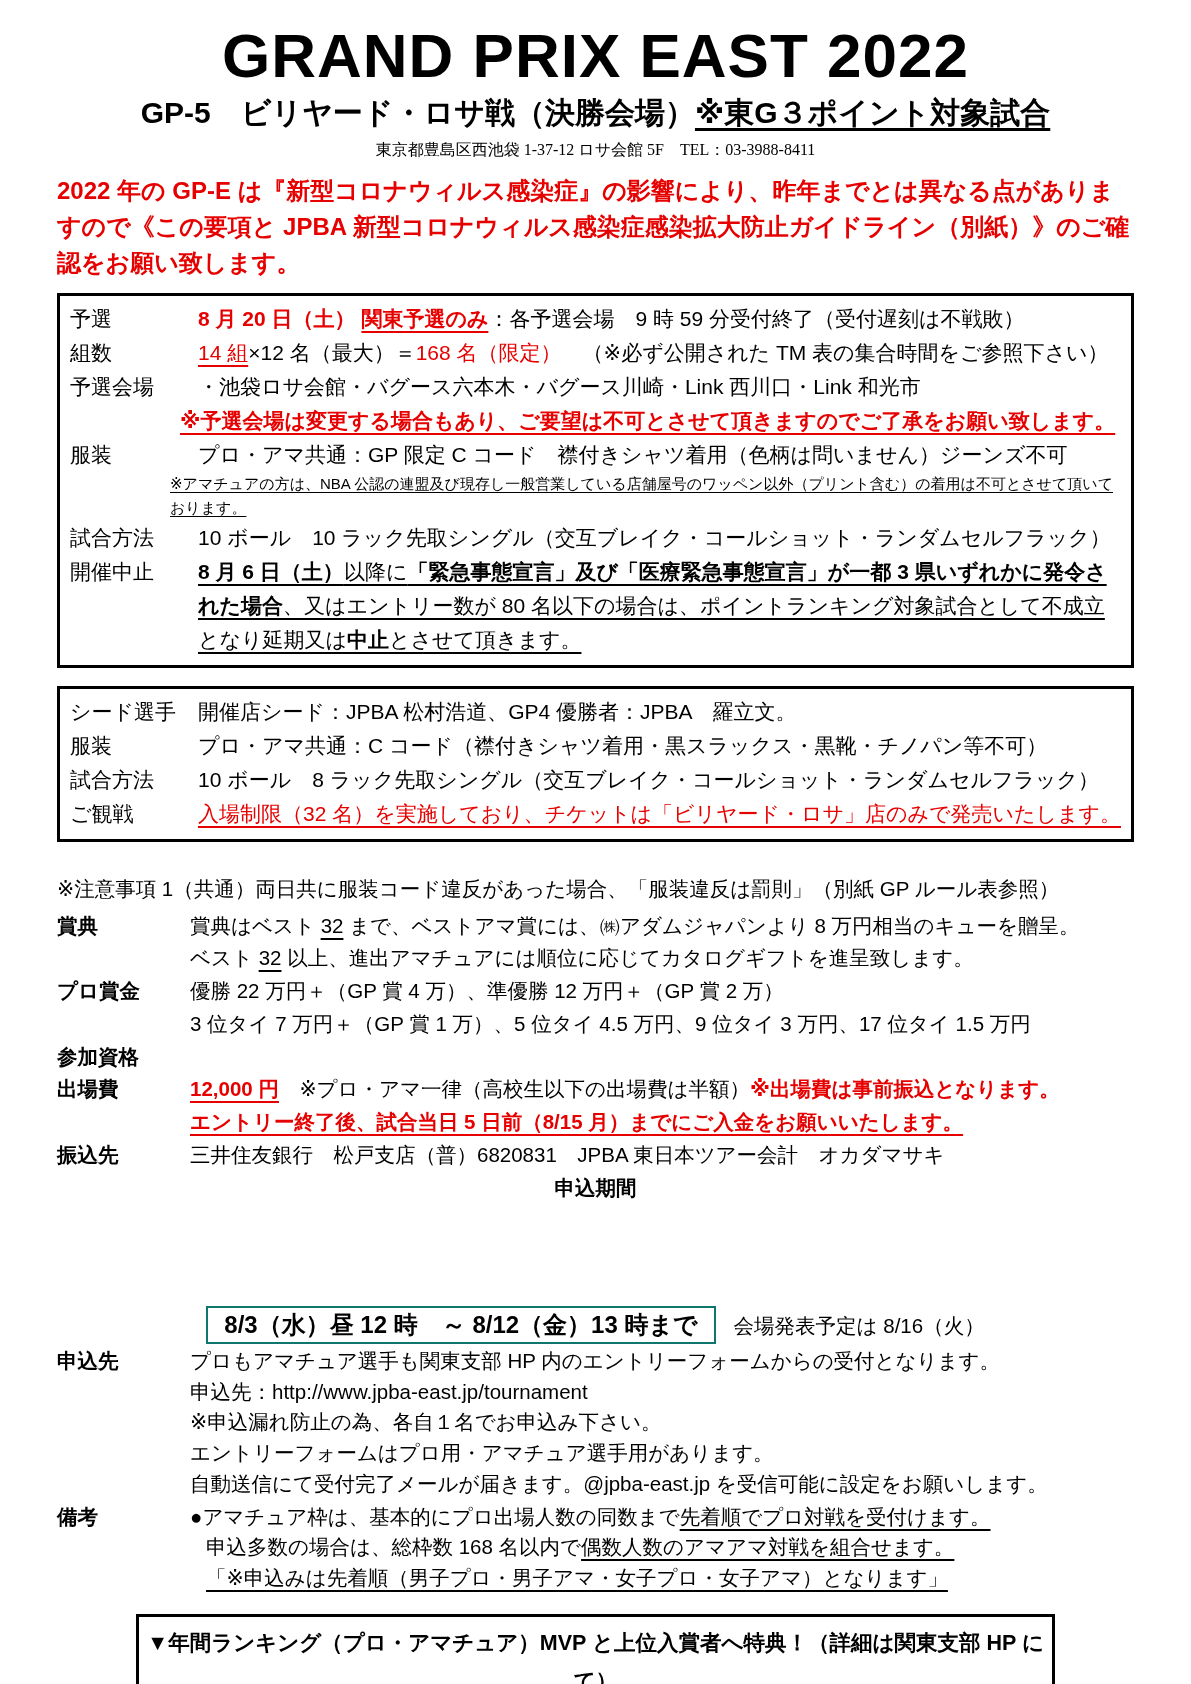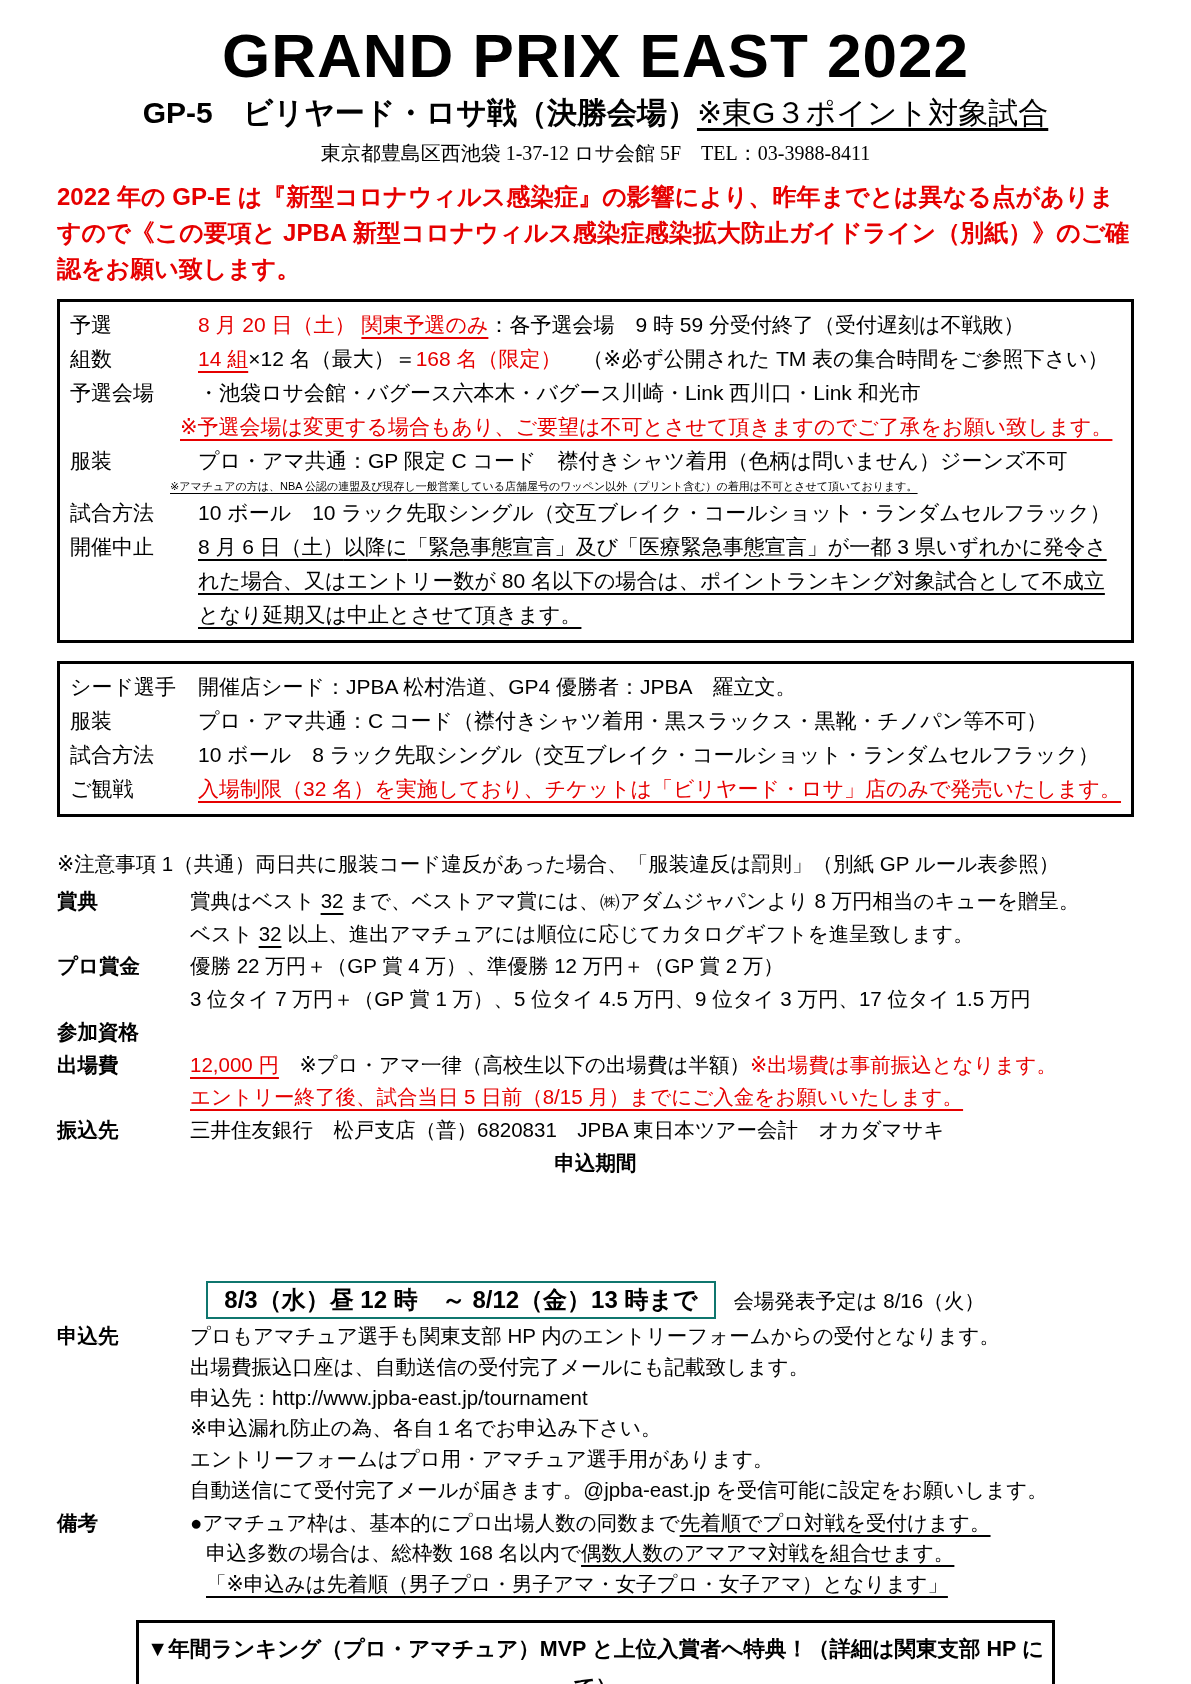--- a/index.html
+++ b/index.html
@@ -11,35 +11,35 @@
     padding:16px 57px 30px 57px;
   }
   .title{
     text-align:center; font-size:62px; font-weight:900;
     letter-spacing:1px; margin:4px 0 2px 0;
     font-family:"Liberation Sans","DejaVu Sans",sans-serif;
   }
   .subtitle{ text-align:center; font-size:30px; font-weight:bold; margin:0 0 6px 0; }
   .subtitle .gp{ margin-right:30px; }
   .u{ text-decoration:underline; text-underline-offset:5px; }
-  .b{ font-weight:normal; }
+  .b{ font-weight:bold; }
   .red{ color:var(--red); }
   .address{
-    text-align:center; font-size:20px; margin:0 0 8px 0;
+    text-align:center; font-size:16px; margin:0 0 8px 0;
     font-family:"Liberation Serif","DejaVu Serif",serif;
   }
   .covid{ color:var(--red); font-weight:bold; font-size:24px; line-height:1.5; margin:12px 0 12px 0; }
 
   .box{ border:3px solid #000; padding:6px 10px 8px 10px; font-size:21px; line-height:1.62; }
   .box2{ margin-top:18px; }
   .row{ display:flex; }
   .label{ flex:0 0 128px; font-weight:normal; }
   .content{ flex:1; }
   .note-center{ padding-left:110px; }
-  .small-note{ font-size:11px; padding-left:100px; text-decoration:underline; text-underline-offset:3px; }
+  .small-note{ font-size:15px; padding-left:100px; text-decoration:underline; text-underline-offset:3px; }
 
   .main{ margin-top:32px; font-size:20.5px; line-height:1.5; }
   .mrow{ display:flex; margin:2px 0; }
   .mlabel{ flex:0 0 133px; font-weight:bold; }
   .mcontent{ flex:1; }
   .note1{ margin:4px 0 6px 0; }
   .period-box{
     display:inline-block; border:2px solid #0f766e;
     font-weight:bold; font-size:24px; line-height:1.35;
     padding:1px 16px; margin-right:18px;
@@ -157,21 +157,20 @@
 
     <div class="mrow" style="align-items:center;flex-direction:column;">
       <span class="mlabel">申込期間</span>
       <span class="mcontent"><span class="period-box">8/3（水）昼 12 時　～ 8/12（金）13 時まで</span><span>会場発表予定は 8/16（火）</span></span>
     </div>
 
     <div class="mrow">
       <span class="mlabel">申込先</span>
       <span class="mcontent">
         <div>プロもアマチュア選手も関東支部 HP 内のエントリーフォームからの受付となります。</div>
-        <div>出場費振込口座は、自動送信の受付完了メールにも記載致します。</div>
         <div><span>申込先：</span><span class="link">http://www.jpba-east.jp/tournament</span></div>
         <div>※申込漏れ防止の為、各自１名でお申込み下さい。</div>
         <div>エントリーフォームはプロ用・アマチュア選手用があります。</div>
         <div>自動送信にて受付完了メールが届きます。@jpba-east.jp を受信可能に設定をお願いします。</div>
       </span>
     </div>
 
     <div class="mrow">
       <span class="mlabel">備考</span>
       <span class="mcontent">

